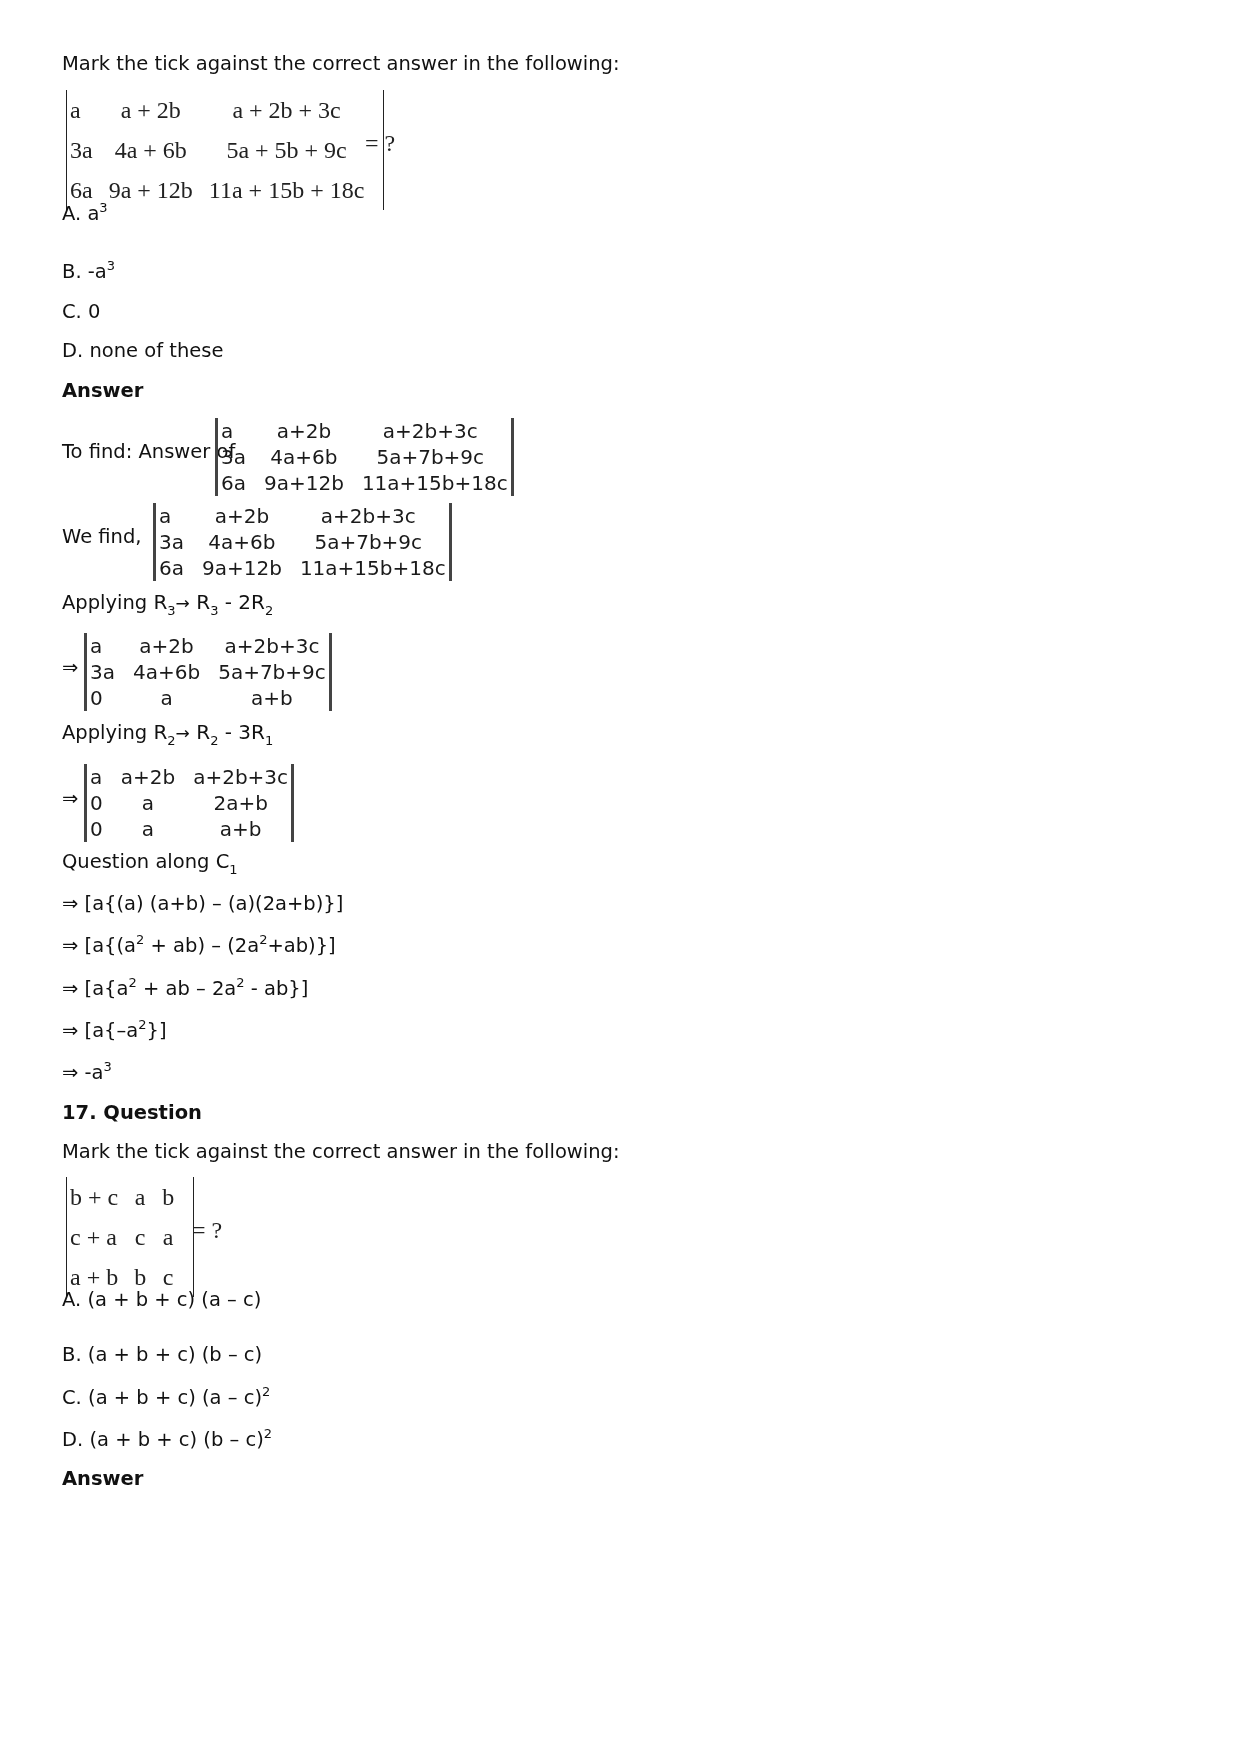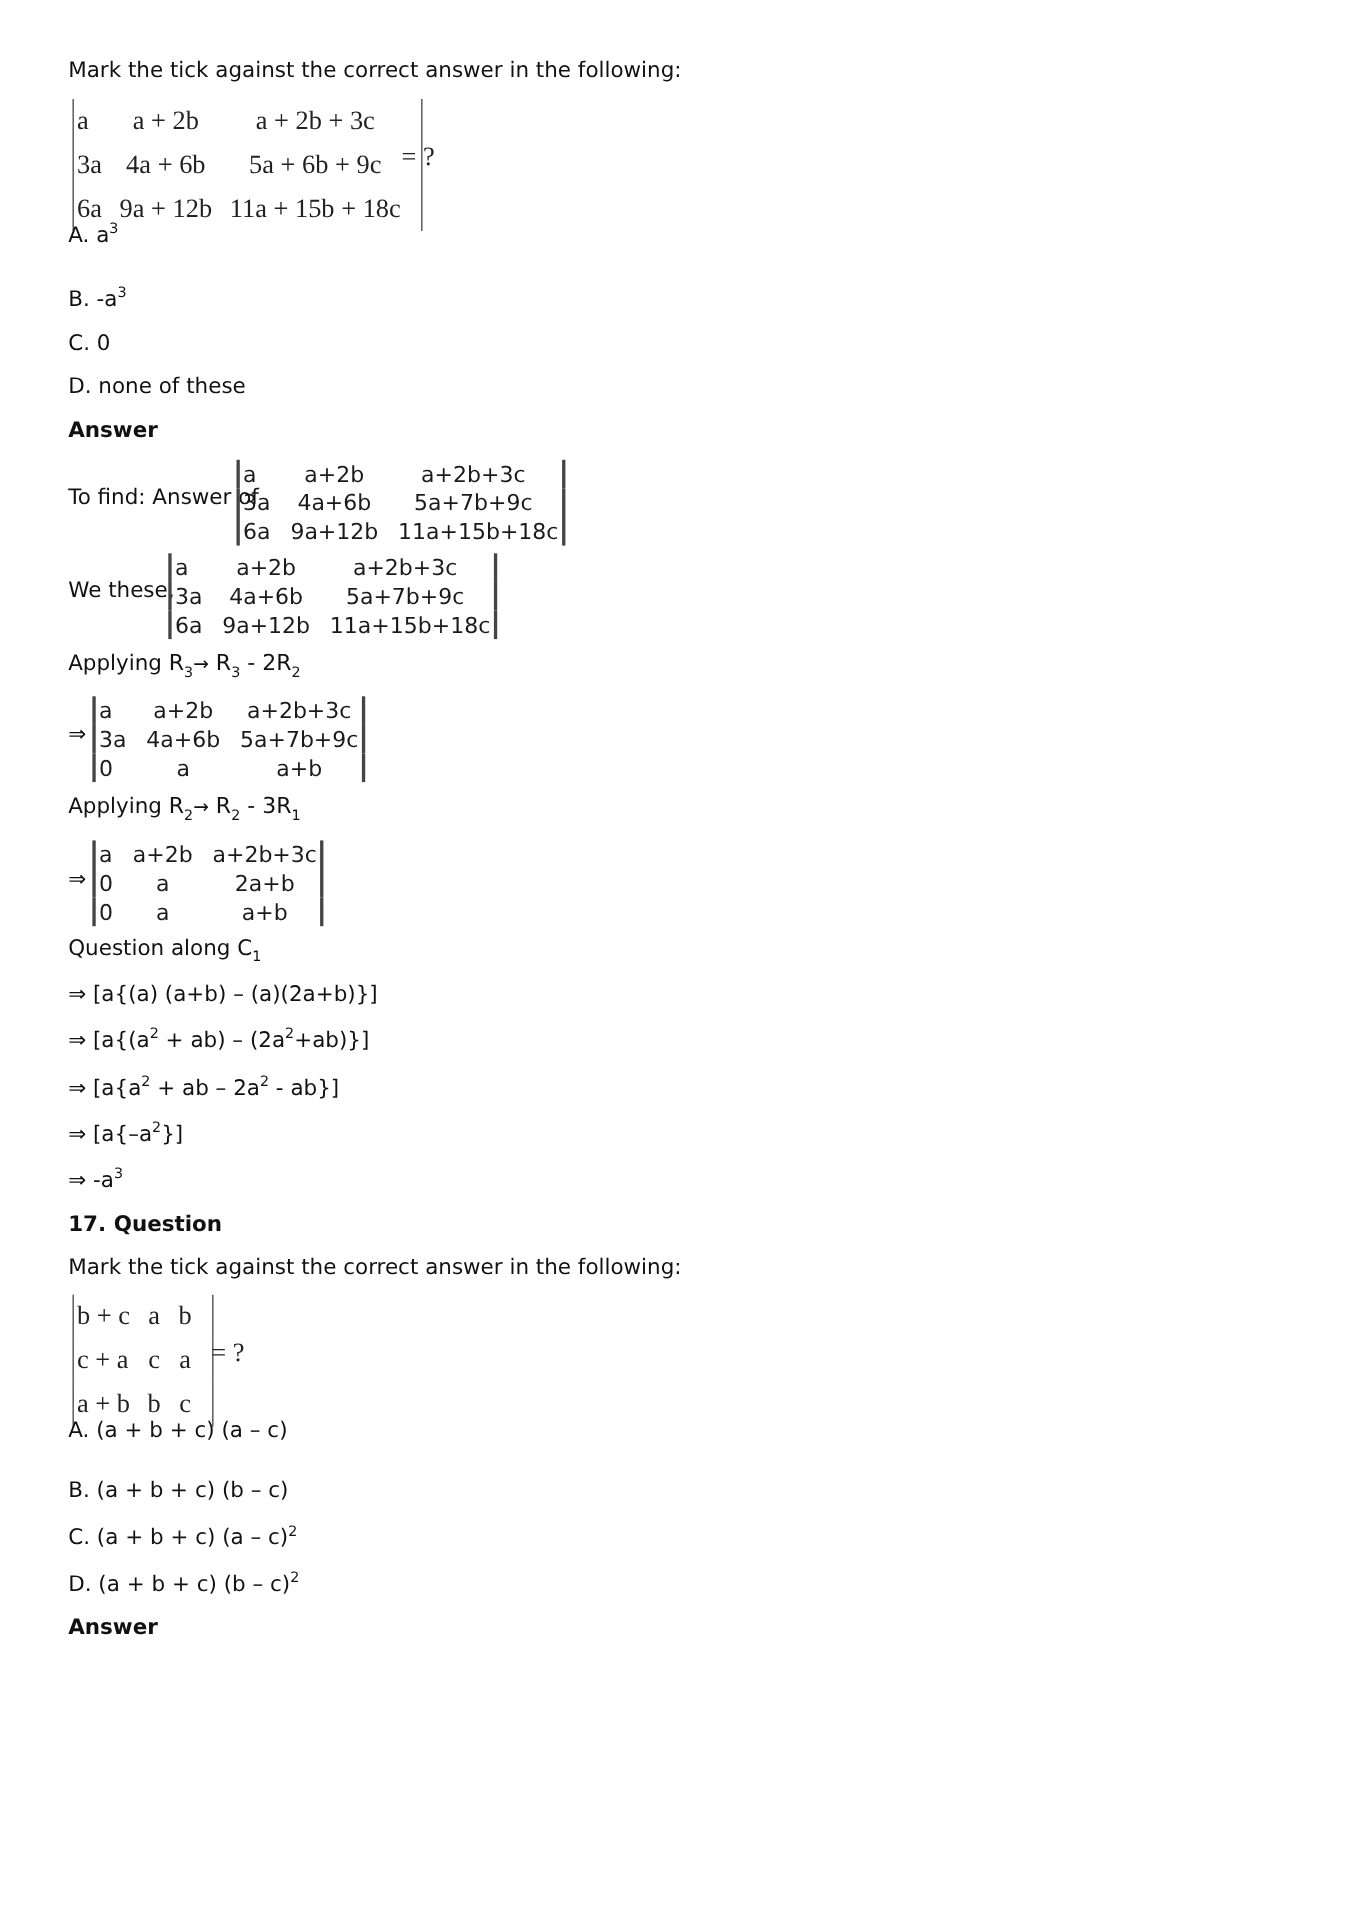--- a/index.html
+++ b/index.html
@@ -37,21 +37,21 @@
   <table>
     <tbody>
         <tr>
           <td>a</td>
           <td>a + 2b</td>
           <td>a + 2b + 3c</td>
         </tr>
     <tr>
           <td>3a</td>
           <td>4a + 6b</td>
-          <td>5a + 6b + 9c</td>
+          <td>5a + 5b + 9c</td>
         </tr>
     <tr>
           <td>6a</td>
           <td>9a + 12b</td>
           <td>11a + 15b + 18c</td>
         </tr>
   </tbody>
     </table>
 </div>
 <div class="eq" style="left:365px;top:130px;">= ?</div>
@@ -79,21 +79,21 @@
         </tr>
     <tr>
           <td>6a</td>
           <td>9a+12b</td>
           <td>11a+15b+18c</td>
         </tr>
   </tbody>
     </table>
 </div>
 
-<div class="abs p" style="left:62px;top:525px;">We these,</div>
+<div class="abs p" style="left:62px;top:525px;">We find,</div>
 <div class="det-sans" style="left:153px;top:503px;">
   <table>
     <tbody>
         <tr>
           <td>a</td>
           <td>a+2b</td>
           <td style="padding-right:12px;">a+2b+3c</td>
         </tr>
     <tr>
           <td>3a</td>

